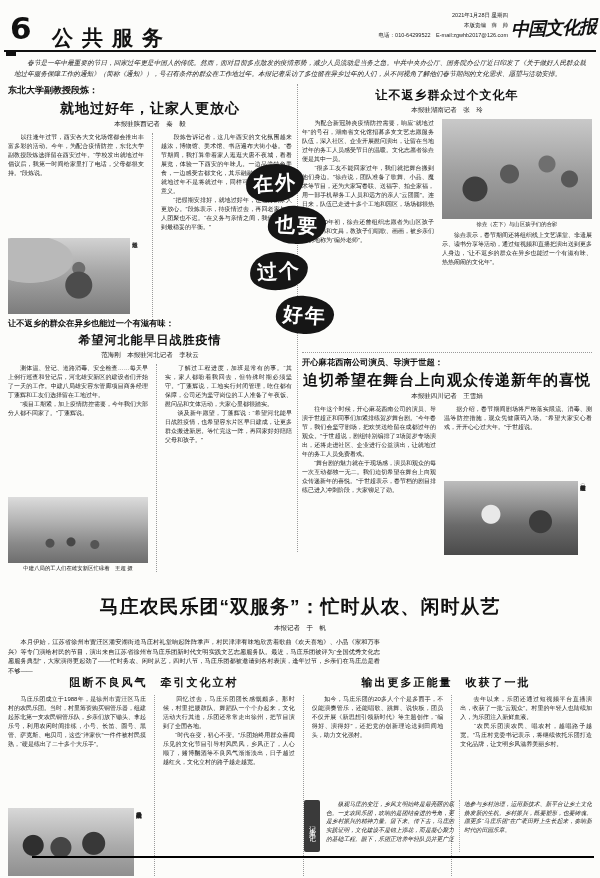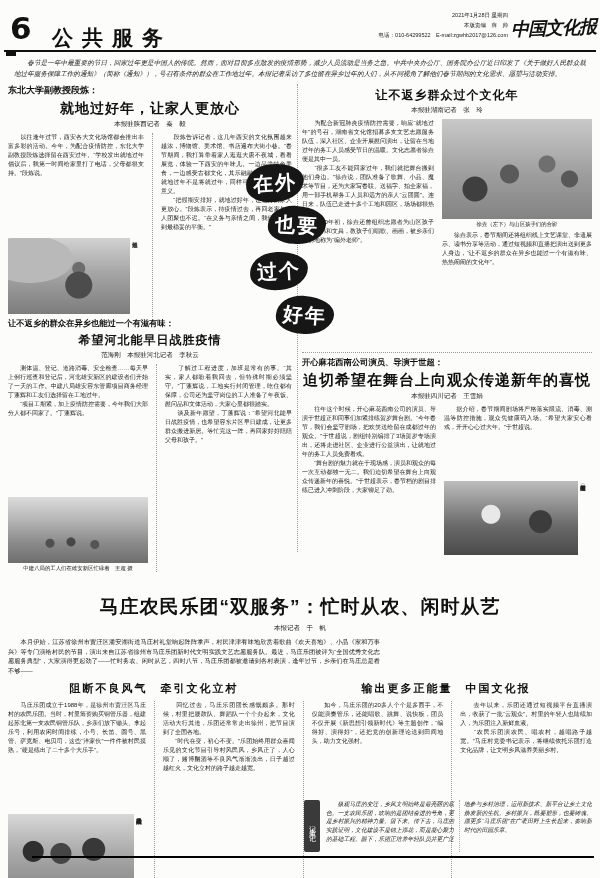--- a/index.html
+++ b/index.html
@@ -166,23 +166,23 @@
           <div class="vcap">于世超（左）与同事在排练</div>
         </div>
       </div>
     </div>
   </div>
 
   <div class="abs" style="left:8px;top:570px;width:584px;">
     <div class="ft-title">马庄农民乐团“双服务”：忙时从农、闲时从艺</div>
     <div class="byline" style="margin-top:4px;">本报记者　于　帆</div>
     <div class="lead" style="width:372px;height:38px;">　　本月伊始，江苏省徐州市贾汪区潘安湖街道马庄村礼堂响起阵阵掌声，村民津津有味地欣赏着歌曲《欢天喜地》、小品《家和万事兴》等专门演给村民的节目，演出来自江苏省徐州市马庄乐团新时代文明实践文艺志愿服务队。最近，马庄乐团被评为“全国优秀文化志愿服务典型”，大家演得更起劲了——忙时务农、闲时从艺，四时八节，马庄乐团都被邀请到各村表演，逢年过节，乡亲们在马庄总是看不够——</div>
-    <div style="display:flex;margin-top:6px;margin-bottom:5px;">
+    <div style="display:flex;margin-top:0;margin-bottom:5px;">
       <div class="subhead" style="width:50%;">阻断不良风气　牵引文化立村</div>
-      <div class="subhead" style="width:50%;">输出更多正能量　中国文化报</div>
+      <div class="subhead" style="width:50%;">输出更多正能量　收获了一批</div>
     </div>
     <div class="cols">
       <div style="width:138px;">
         <div class="body" style="height:110px;">　　马庄乐团成立于1988年，是徐州市贾汪区马庄村的农民乐团。当时，村里筹资购买铜管乐器，组建起苏北第一支农民铜管乐队，乡亲们放下锄头、拿起乐号，利用农闲时间排练，小号、长笛、圆号、黑管、萨克斯、电贝司，这些“洋家伙”一件件被村民摸熟，“硬是练出了二十多个大乐手”。</div>
         <div style="display:flex;gap:2px;margin-top:3px;">
           <div class="ph ph5" style="width:126px;height:68px;"></div>
           <div class="vcap">马庄农民乐团演员表演小品节目</div>
         </div>
       </div>
       <div class="cdiv" style="flex:1;">

